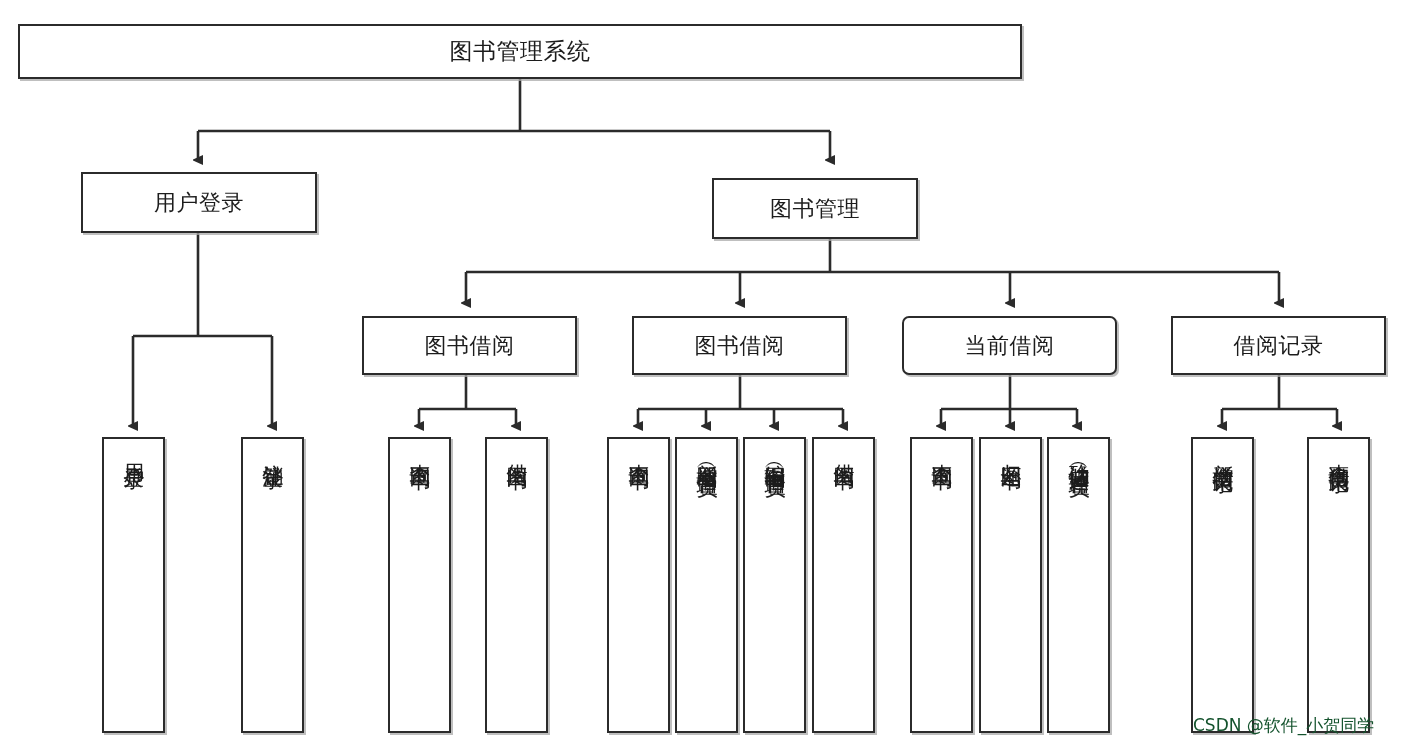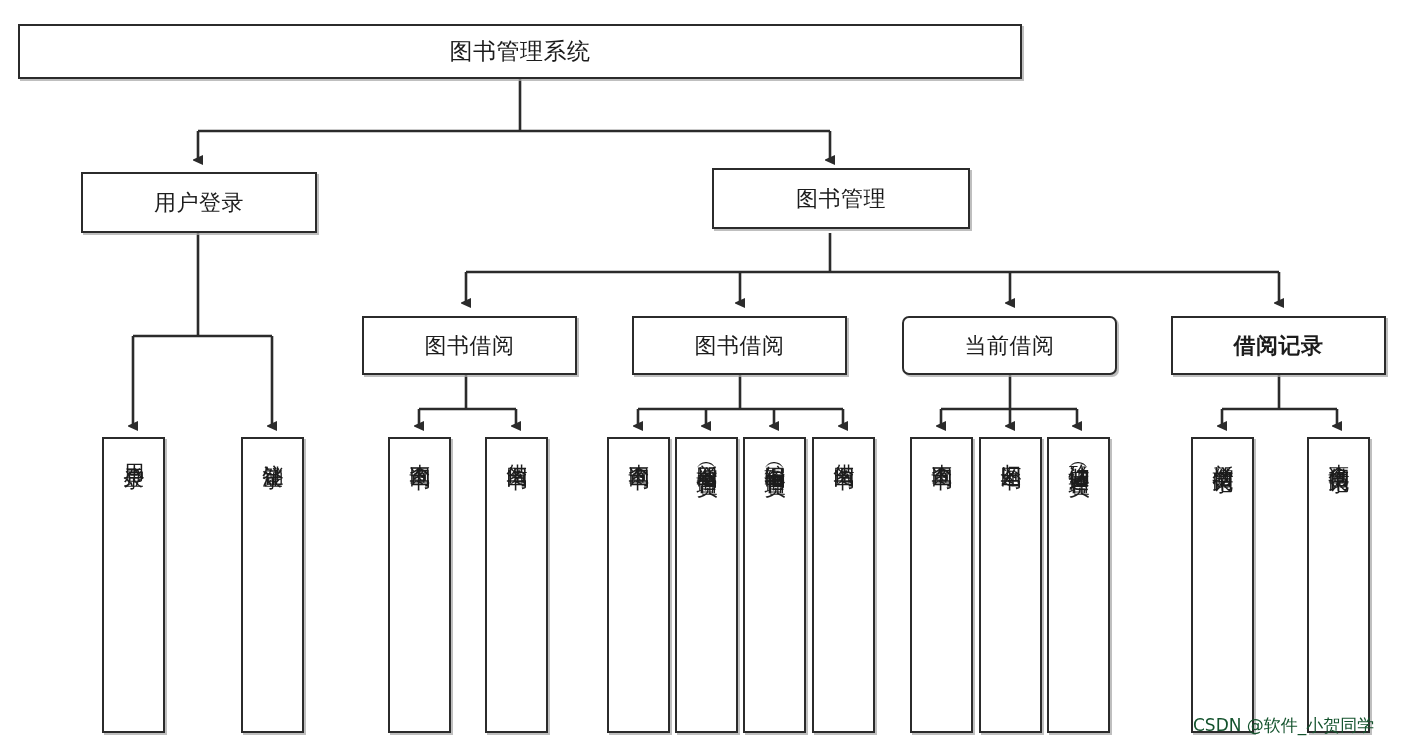--- a/index.html
+++ b/index.html
@@ -125,34 +125,34 @@
     </g>
   </svg>
 
   <div class="node horiz shadow" id="root-node" style="left:18px; top:13px; width:1004px; height:55px;margin-top:11px;">
     <span class="label">图书管理系统</span>
   </div>
 
   <div class="node horiz shadow" style="left:81px; top:172px; width:236px; height:61px;">
     <span class="label">用户登录</span>
   </div>
-  <div class="node horiz shadow" style="left:712px; top:168px; width:258px; height:61px;">
+  <div class="node horiz shadow" style="left:712px; top:178px; width:206px; height:61px;">
     <span class="label">图书管理</span>
   </div>
 
   <div class="node horiz shadow" style="left:362px; top:316px; width:215px; height:59px;">
     <span class="label">图书借阅</span>
   </div>
   <div class="node horiz shadow" style="left:632px; top:316px; width:215px; height:59px;">
     <span class="label">图书借阅</span>
   </div>
   <div class="node horiz shadow" style="left:902px; top:316px; width:215px; height:59px;border-radius:7px;">
     <span class="label">当前借阅</span>
   </div>
-  <div class="node horiz shadow" style="left:1171px; top:316px; width:215px; height:59px;font-weight:bold;">
+  <div class="node horiz shadow" style="left:1171px; top:316px; width:215px; height:59px;">
     <span class="label">借阅记录</span>
   </div>
 
   <div class="node vert shadow" style="left:102px; top:437px; width:63px; height:296px;">
     <span class="label">用户登录</span>
   </div>
   <div class="node vert shadow" style="left:241px; top:437px; width:63px; height:296px;">
     <span class="label">注销登录</span>
   </div>
 

